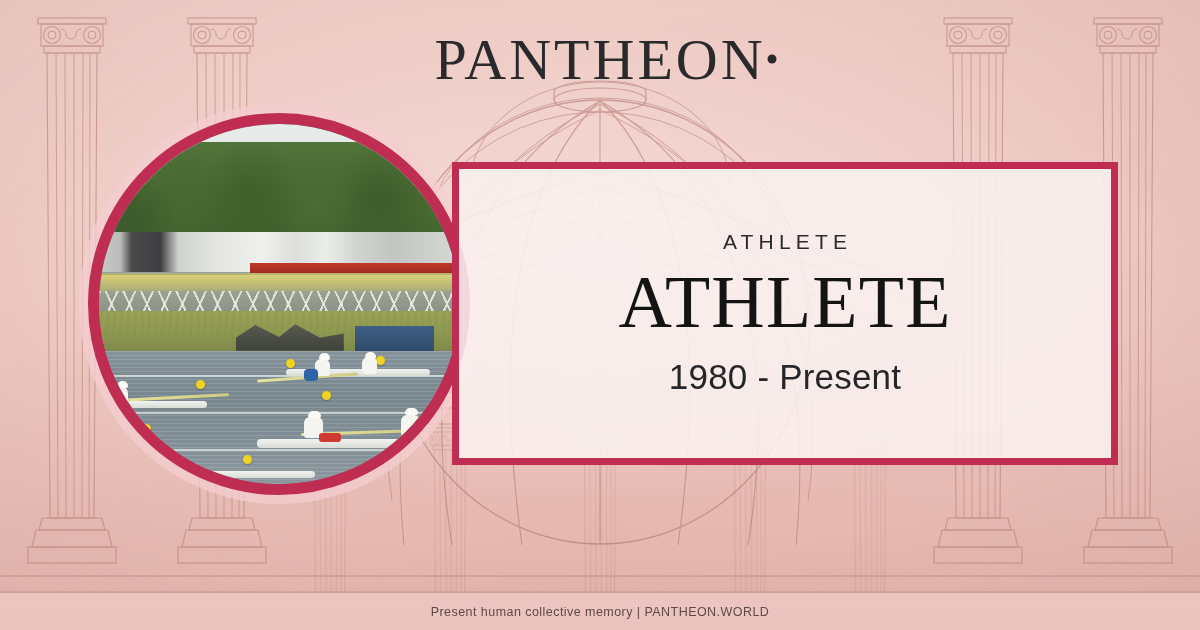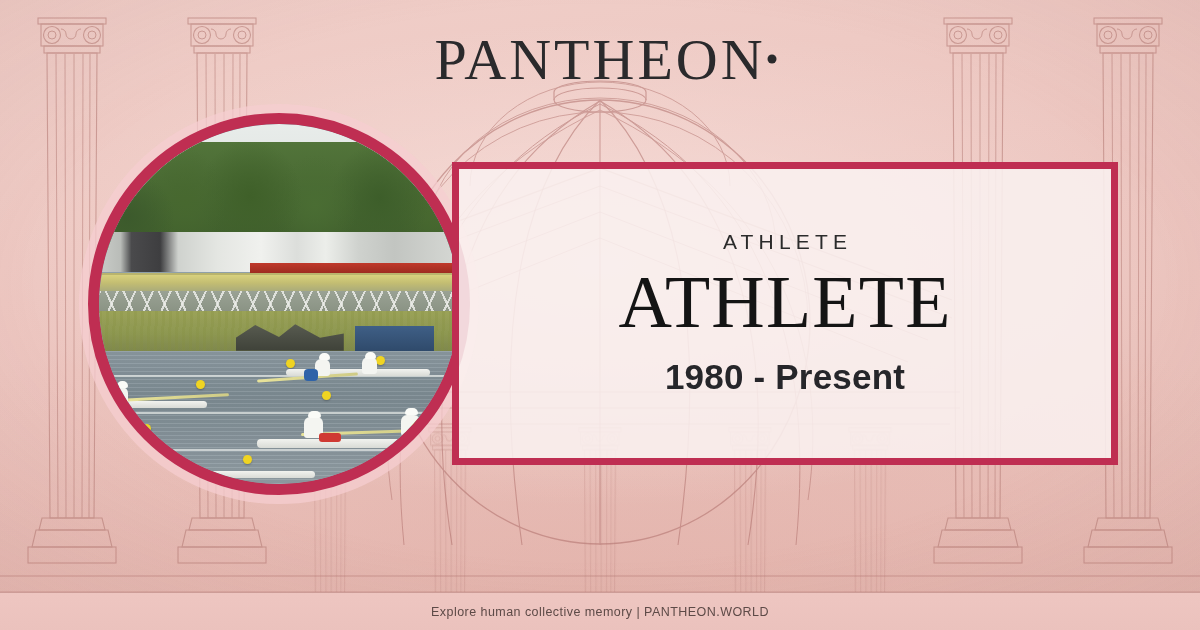--- a/index.html
+++ b/index.html
@@ -224,21 +224,21 @@
     color: #141414;
     text-align: center;
     margin: 6px 0 4px 0;
     font-weight: 400;
   }
   .person-name .nm-line { display: block; }
   .life-span {
     font-size: 35px;
     color: #26262a;
     margin-top: 14px;
-    font-weight: 700;
+    font-weight: 400;
     letter-spacing: 0.2px;
   }
 
   
   .wordmark {
     position: absolute;
     left: 0; right: 0;
     top: 26px;
     text-align: center;
     z-index: 4;
@@ -428,16 +428,16 @@
 
   <div class="info-card">
     <div class="eyebrow">ATHLETE</div>
     <div class="person-name">
       <span class="nm-line">ATHLETE</span>
     </div>
     <div class="life-span">1980 - Present</div>
   </div>
 
   <div class="footer-band">
-    <span class="footer-text">Explore human collective memory | PANTHEON.WORLD</span>
+    <span class="footer-text">Present human collective memory | PANTHEON.WORLD</span>
   </div>
 
 </div>
 
 </body></html>

